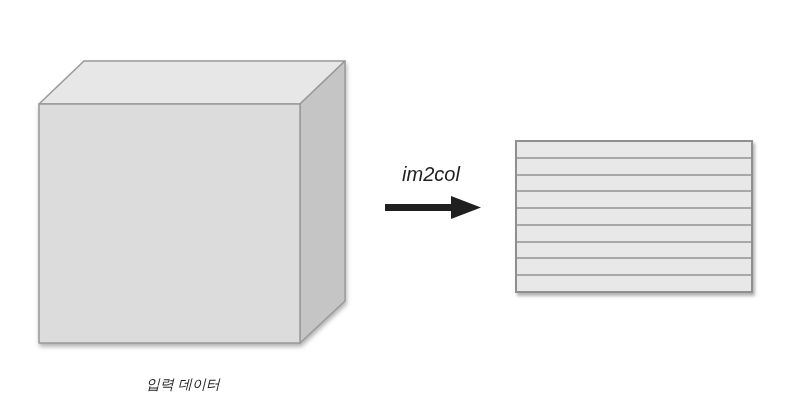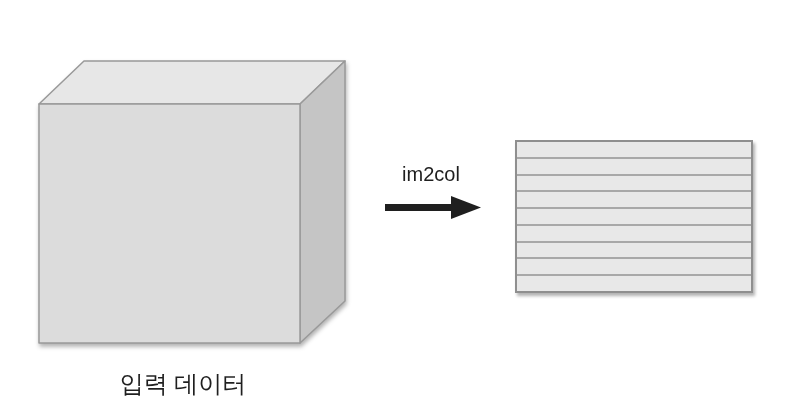--- a/index.html
+++ b/index.html
@@ -36,25 +36,26 @@
   .cube-top   { fill: var(--cube-top, #e7e7e7); }
   .cube-side  { fill: var(--cube-side, #c5c5c5); }
   .arrow-shape {
     fill: var(--arrow-color, #1f1f1f);
   }
   .label {
     position: absolute;
     color: var(--text-color, #1f1f1f);
     white-space: nowrap;
     transform: translateX(-50%);
+    font-style: italic;
   }
   .cube-label {
     left: 183px;
-    top: 368px;
-    font-size: 24px;
+    top: 376px;
+    font-size: 14px;
   }
   .arrow-label {
     left: 431px;
     top: 163px;
     font-size: 20px;
   }
   .matrix {
     position: absolute;
     left: 515px;
     top: 140px;

